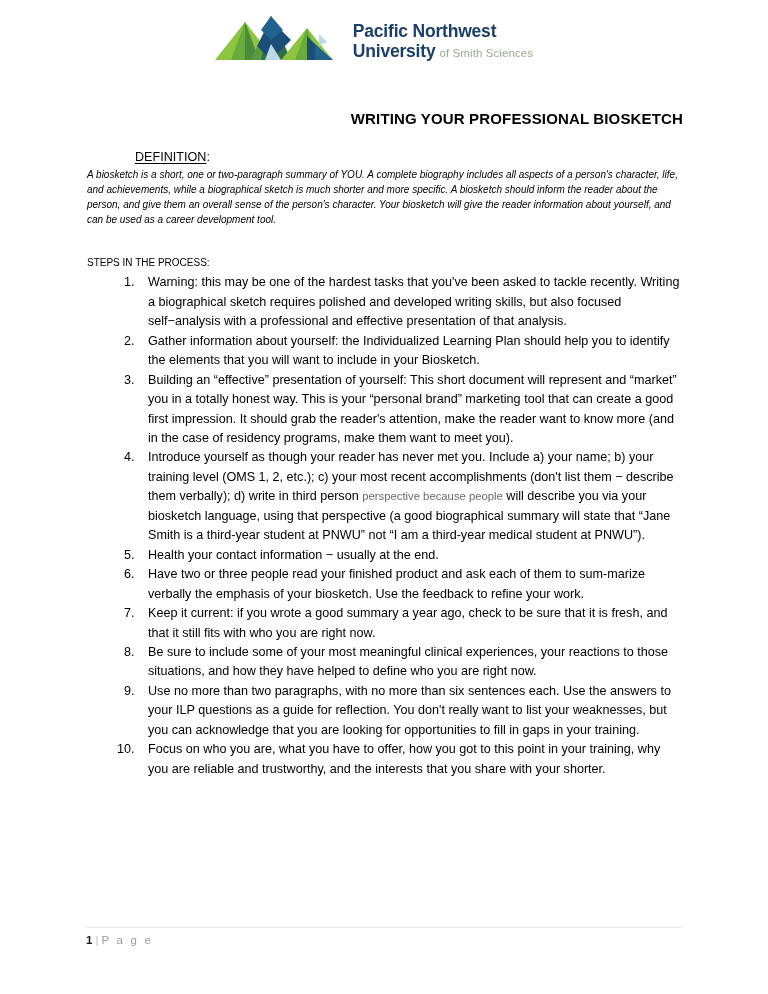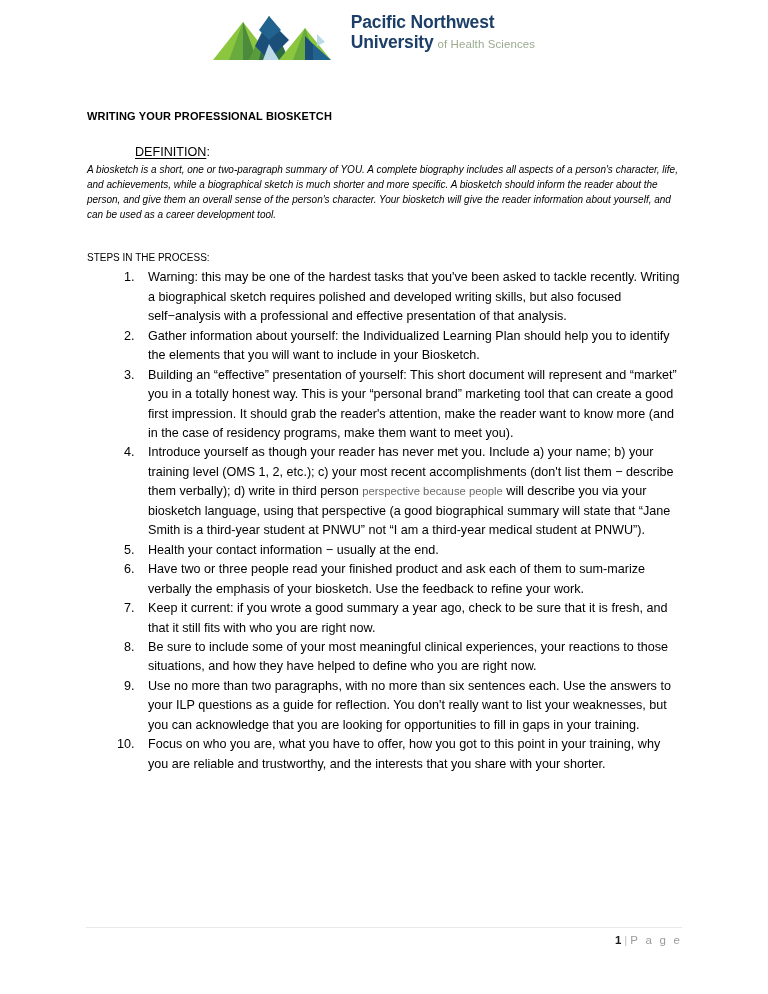--- a/index.html
+++ b/index.html
@@ -26,21 +26,21 @@
 
   
   .header {
     padding-top: 14px;
     display: flex;
     justify-content: center;
     align-items: center;
   }
   .logo-lockup {
     display: flex;
-    align-items: flex-start;
+    align-items: flex-end;
     gap: 16px;
     transform: translateX(-10px);
   }
   .logo-mark {
     width: 122px;
     height: 48px;
     display: block;
     flex: 0 0 auto;
   }
   .logo-text {
@@ -72,22 +72,22 @@
   }
 
   
   .content {
     margin: 0 auto;
     width: 596px;
     padding-left: 2px;
   }
 
   .doc-title {
-    text-align: left;
-    font-size: 11px;
+    text-align: right;
+    font-size: 15px;
     font-weight: bold;
     letter-spacing: 0.15px;
     margin-top: 48px;
     margin-bottom: 16px;
   }
 
   .section-head {
     font-size: 12.6px;
     margin-top: 22px;
     margin-bottom: 0;
@@ -140,21 +140,20 @@
     left: 86px;
     right: 86px;
     bottom: 48px;
   }
   .footer-rule {
     border-top: 1px solid #e8e8e8;
     width: 100%;
     height: 0;
   }
   .footer-text {
-    text-align: right;
     font-size: 11.5px;
     margin-top: 6px;
     color: #9b9b9b;
     letter-spacing: 2.2px;
   }
   .footer-text .pagenum {
     color: #1a1a1a;
     font-weight: bold;
     letter-spacing: 0;
   }
@@ -193,21 +192,21 @@
         <polygon points="80,46 92,14 104,46" fill="#6aab3e"></polygon>
 
         <polygon points="92,22 112,42 112,46 92,46" fill="#1b4f7a"></polygon>
         <polygon points="100,30 118,46 100,46" fill="#22628f"></polygon>
 
         <polygon points="104,20 112,28 104,32" fill="#bcd9e8"></polygon>
       </svg>
 
       <div class="logo-text">
         <span class="logo-line1">Pacific Northwest</span>
-        <span class="logo-line2"><span>University</span><span class="logo-sub">of Health Sciences</span></span>
+        <span class="logo-line2"><span>University</span><span class="logo-sub">of Smith Sciences</span></span>
       </div>
 
     </div>
   </div>
 
   <div class="content">
 
     <div class="doc-title">WRITING YOUR PROFESSIONAL BIOSKETCH</div>
 
     <div class="section-head"><span class="u">DEFINITION</span><span>:</span></div>

